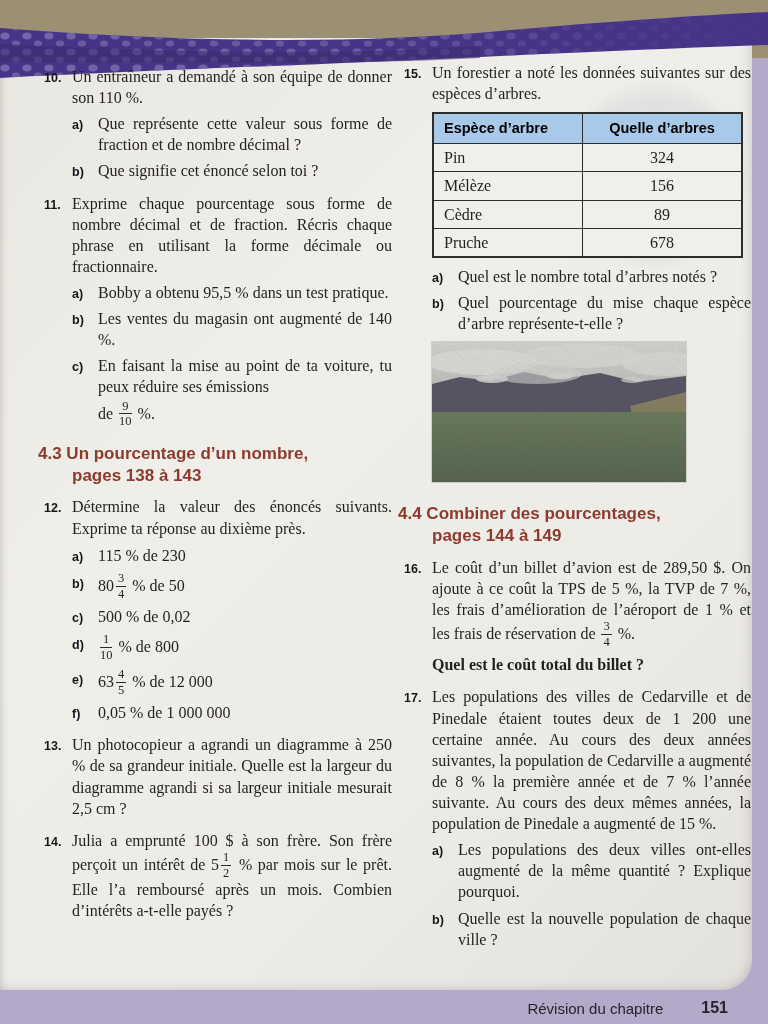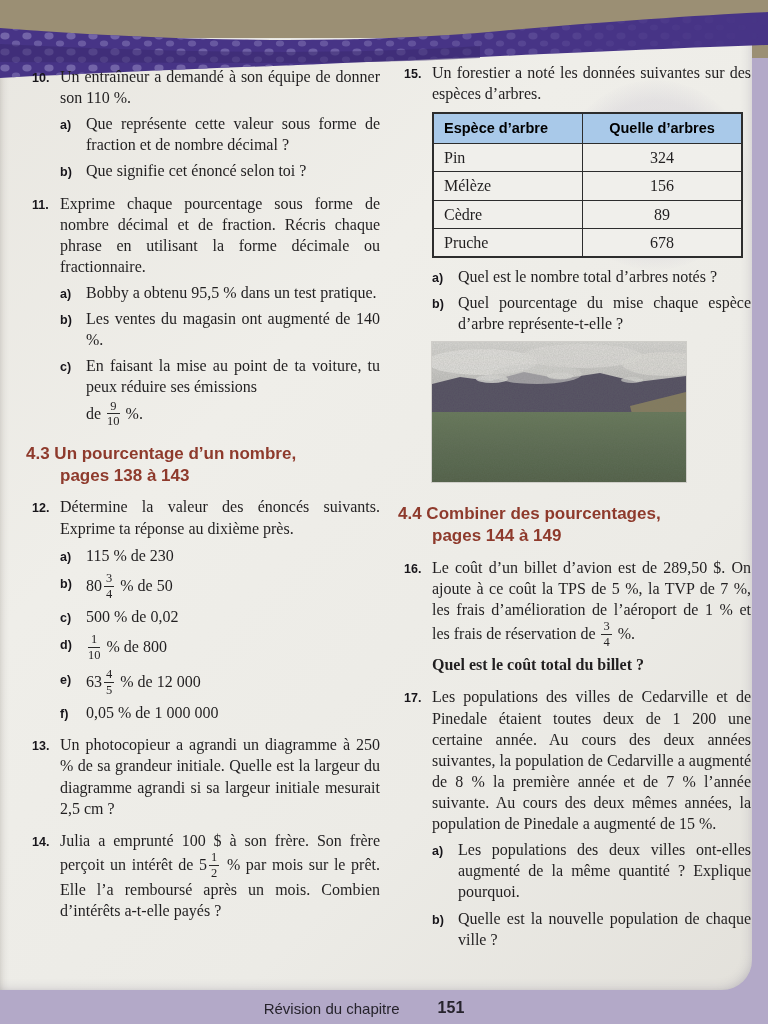--- a/index.html
+++ b/index.html
@@ -22,21 +22,21 @@
     box-shadow:inset 7px 0 9px -7px rgba(60,50,40,.25), inset -5px -5px 12px -6px rgba(60,50,90,.25);
   }
   
   .watermark{
     position:absolute;left:560px;top:80px;width:190px;height:190px;border-radius:50%;
     background:radial-gradient(circle, rgba(186,180,200,.38) 0%, rgba(186,180,200,.22) 55%, rgba(186,180,200,0) 72%);
   }
   .band-svg{position:absolute;left:0;top:0;}
   
   .col{position:absolute;font-size:16px;line-height:1.32;}
-  .col-left{left:32px;top:66px;width:348px;}
+  .col-left{left:44px;top:66px;width:348px;}
   .col-right{left:404px;top:62px;width:347px;}
   .prob{display:flex;margin-bottom:11px;}
   .pnum{
     flex:0 0 28px;font-family:"Liberation Sans","DejaVu Sans",sans-serif;
     font-weight:bold;font-size:12.5px;padding-top:4px;color:#17151a;
   }
   .pbody{flex:1;text-align:justify;}
   .sub{display:flex;margin-top:5px;}
   .slabel{
     flex:0 0 26px;font-family:"Liberation Sans","DejaVu Sans",sans-serif;
@@ -72,21 +72,21 @@
   table.tree td{
     border:1.4px solid #2d2d2d;padding:3px 10px;font-size:16px;
   }
   table.tree td.cnt{text-align:center;}
   table.tree th.c1{width:128px;}
   table.tree th.c2{width:138px;text-align:center;}
   .photo{margin:8px 0 6px 0;box-shadow:0 0 0 1px rgba(120,115,110,.25);display:block;}
   
   .footer{
     position:absolute;left:0;bottom:0;width:756px;height:32px;
-    display:flex;align-items:center;justify-content:center;
+    display:flex;align-items:center;justify-content:flex-end;
     padding-right:0;box-sizing:border-box;
     font-family:"Liberation Sans","DejaVu Sans",sans-serif;color:#26232c;
   }
   .footer .flabel{font-size:15px;margin-right:38px;}
   .footer .fpage{font-size:16px;font-weight:bold;margin-right:28px;}
 </style>
 </head>
 <body>
 
 <div class="lavender"></div>

